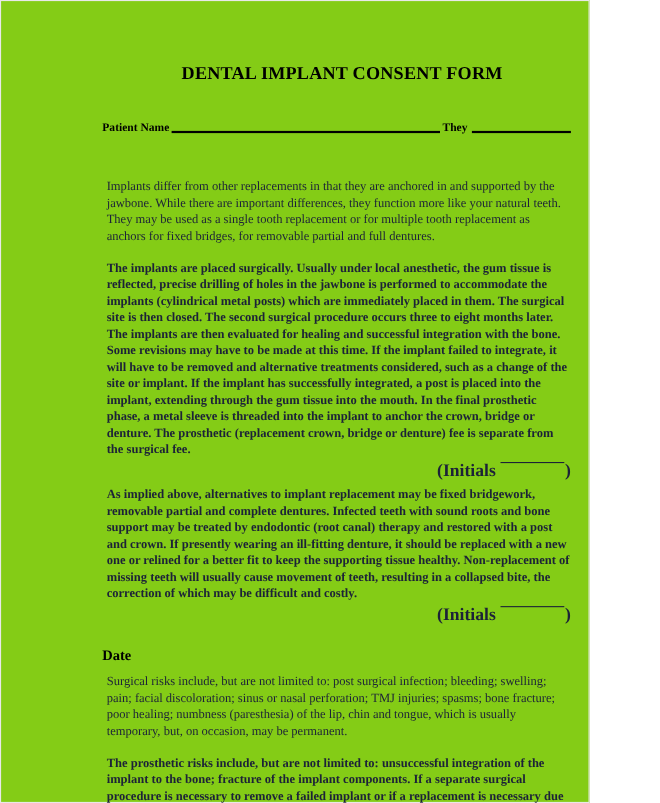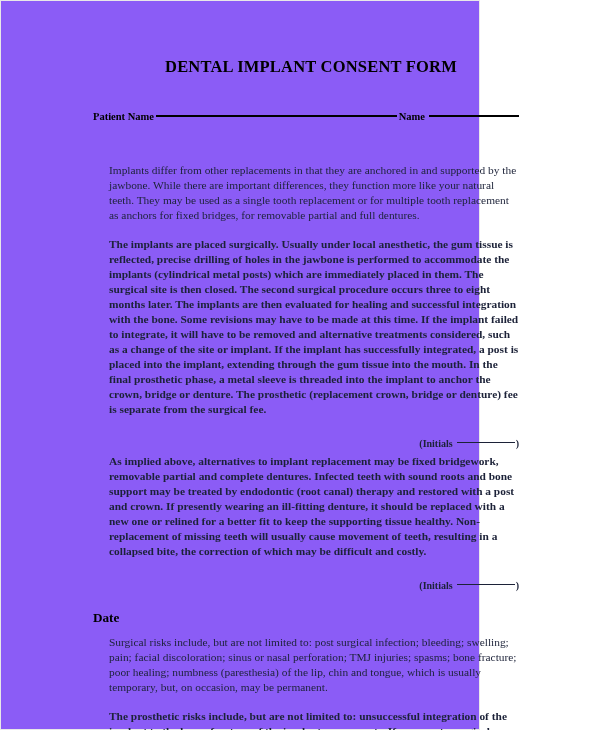--- a/index.html
+++ b/index.html
@@ -9,23 +9,23 @@
   }
   body {
     width: 600px;
     height: 730px;
     font-family: "Liberation Serif", "DejaVu Serif", serif;
     overflow: hidden;
   }
   .page {
     position: relative;
     box-sizing: border-box;
-    width: 480px;
+    width: 536px;
     height: 730px;
-    background: #8b5cf6;
+    background: #84cc16;
     border: 1px solid #e8e8e8;
     padding: 0;
   }
   .content {
     position: absolute;
     left: 92px;
     top: 0;
     width: 426px;
   }
   .doc-title {
@@ -34,21 +34,21 @@
     color: #000000;
     letter-spacing: 0.2px;
     text-align: center;
     margin: 0;
     padding-top: 56px;
     padding-left: 10px;
     font-family: "Liberation Serif", "DejaVu Serif", serif;
   }
   .name-row {
     display: flex;
-    align-items: center;
+    align-items: flex-end;
     margin-top: 34px;
     font-size: 10.5px;
     font-weight: bold;
     color: #000000;
     white-space: nowrap;
   }
   .name-row .lbl {
     padding-bottom: 1px;
   }
   .rule {
@@ -65,41 +65,41 @@
     width: 90px;
     margin-left: 4px;
   }
   .body-block {
     margin-top: 40px;
   }
   p.para {
     font-size: 11.4px;
     line-height: 15.0px;
     color: #1c2238;
-    margin: 0 0 14px 16px;
+    margin: 0 0 14px 4px;
     text-align: left;
   }
   p.para.tight {
     margin-bottom: 0;
     font-weight: bold;
   }
   h2.section {
     font-size: 13.2px;
     font-weight: bold;
     color: #000000;
     margin: 18px 0 9px 0;
   }
   .initials-row {
     display: flex;
     justify-content: flex-end;
-    align-items: center;
-    font-size: 10px;
+    align-items: flex-start;
+    font-size: 16px;
     font-weight: bold;
     color: #1c2238;
-    margin-top: 21px;
+    margin-top: 3px;
     margin-bottom: 4px;
   }
   .initials-row .paren-open { padding-bottom: 1px; }
   .initials-row .paren-close { padding-bottom: 1px; }
   .initials-blank {
     width: 58px;
     border-bottom: 1.6px solid #1c2238;
     height: 0;
     margin: 0 1px 3px 4px;
   }
@@ -108,21 +108,21 @@
 <body>
 
 <div class="page">
   <div class="content">
 
     <h1 class="doc-title">DENTAL IMPLANT CONSENT FORM</h1>
 
     <div class="name-row">
       <span class="lbl">Patient Name</span>
       <span class="rule rule-name"></span>
-      <span class="lbl">Name</span>
+      <span class="lbl">They</span>
       <span class="rule rule-date"></span>
     </div>
 
     <div class="body-block">
       <p class="para">Implants differ from other replacements in that they are anchored in and supported by the jawbone.  While there are important differences, they function more like your natural teeth.  They may be used as a single tooth replacement or for multiple tooth replacement as anchors for fixed bridges, for removable partial and full dentures.</p>
       <p class="para tight">The implants are placed surgically. Usually under local anesthetic, the gum tissue is reflected, precise drilling of holes in the jawbone is performed to accommodate the implants (cylindrical metal posts) which are immediately placed in them. The surgical site is then closed. The second surgical procedure occurs three to eight months later. The implants are then evaluated for healing and successful integration with the bone. Some revisions may have to be made at this time.  If the implant failed to integrate, it will have to be removed and alternative treatments considered, such as a change of the site or implant. If the implant has successfully integrated, a post is placed into the implant, extending through the gum tissue into the mouth. In the final prosthetic phase, a metal sleeve is threaded into the implant to anchor the crown, bridge or denture. The prosthetic (replacement crown, bridge or denture) fee is separate from the surgical fee.</p>
 
       <div class="initials-row">
         <span class="paren-open">(Initials</span>
         <span class="initials-blank"></span>

